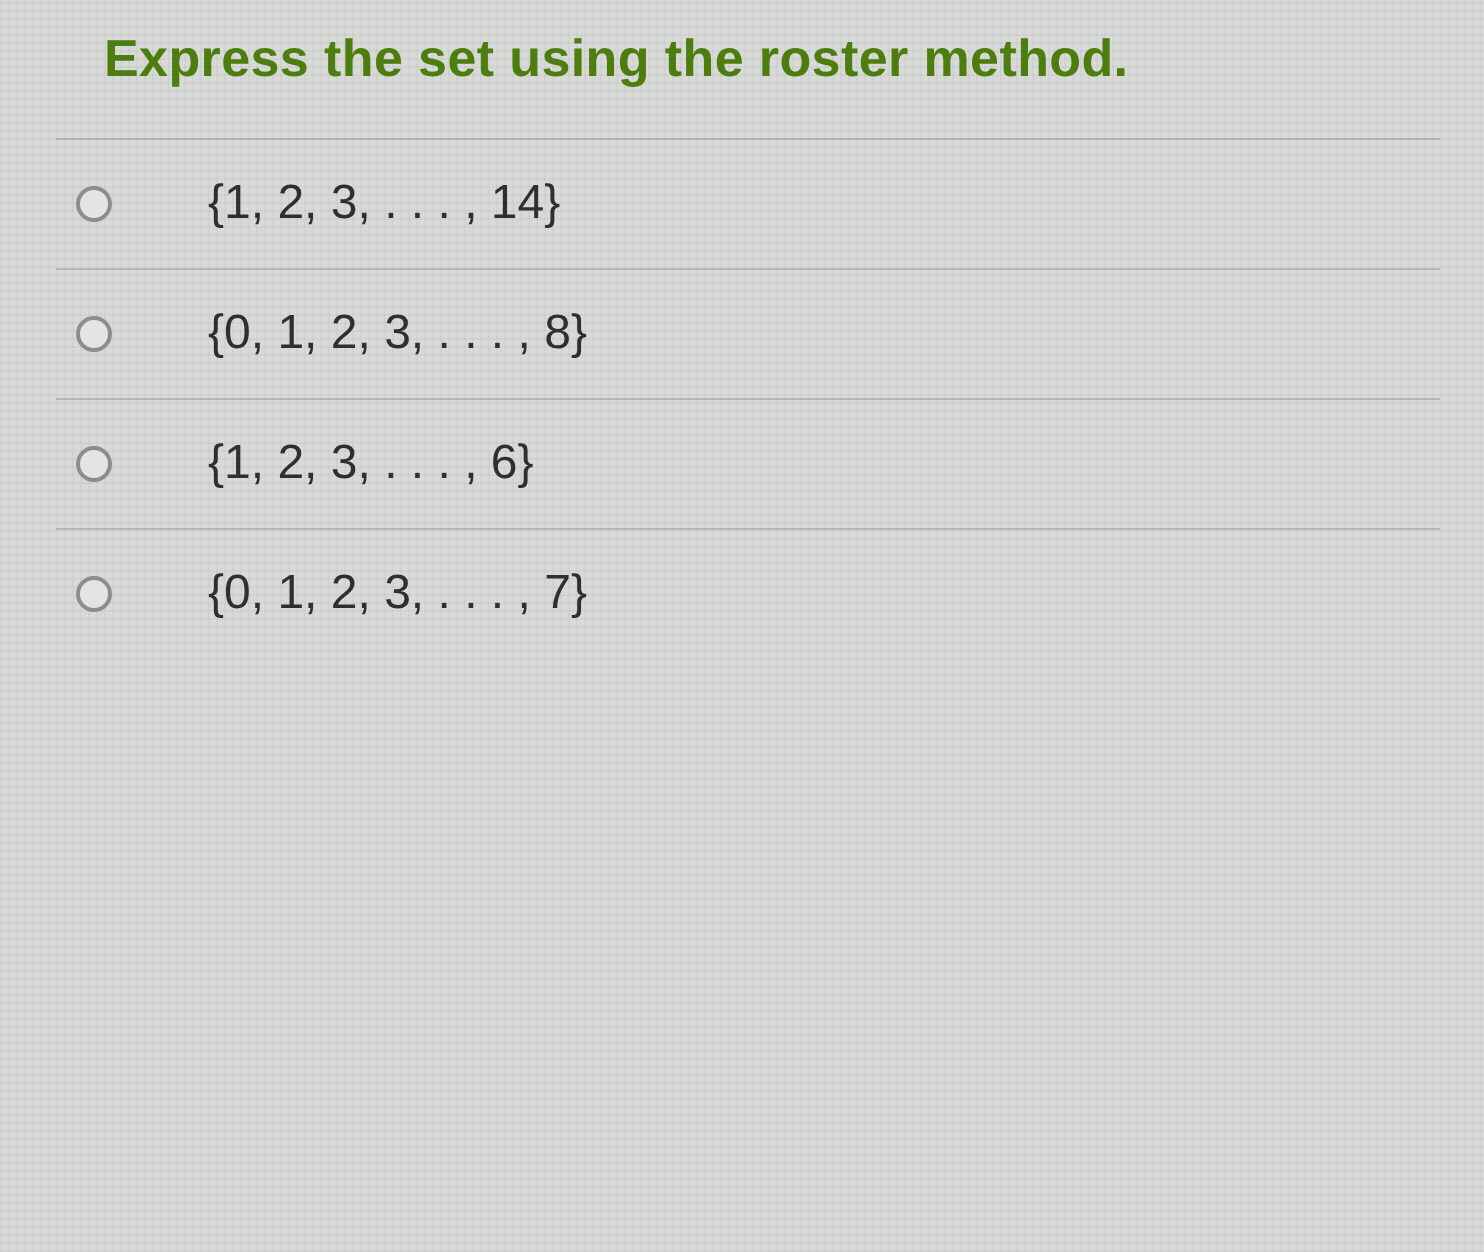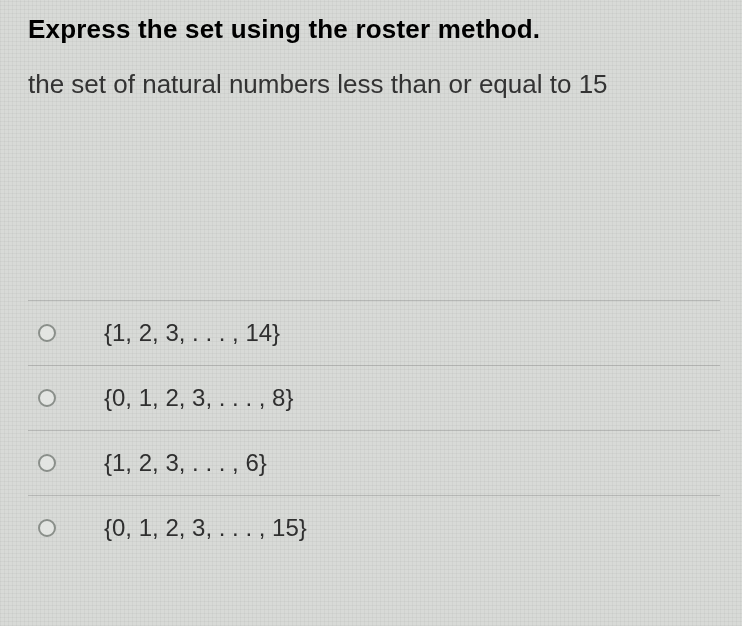--- a/index.html
+++ b/index.html
@@ -24,23 +24,24 @@
       repeating-linear-gradient(90deg, rgba(0,0,0,0.03) 0 1px, transparent 1px 4px);
     pointer-events: none;
   }
   .container {
     position: relative;
     padding: 14px 22px 0 28px;
   }
   .question-title {
     font-size: 26px;
     font-weight: 700;
-    color: #000000;
+    color: #4d7c0f;
     margin-bottom: 24px;
     letter-spacing: 0.2px;
+    margin-left: 24px;
   }
   .question-desc {
     font-size: 26px;
     font-weight: 400;
     color: #333;
     margin-bottom: 200px;
   }
   .options {
     border-top: 1px solid rgba(120,120,120,0.35);
   }
@@ -66,33 +67,32 @@
     font-size: 24px;
     color: #2f2f2f;
     margin-left: 32px;
   }
 </style>
 </head>
 <body>
 
 <div class="container">
   <div class="question-title">Express the set using the roster method.</div>
-  <div class="question-desc">the set of natural numbers less than or equal to 15</div>
 
   <div class="options">
     <div class="option-row">
       <div class="radio"></div>
       <div class="option-label">{1, 2, 3, . . . , 14}</div>
     </div>
     <div class="option-row">
       <div class="radio"></div>
       <div class="option-label">{0, 1, 2, 3, . . . , 8}</div>
     </div>
     <div class="option-row">
       <div class="radio"></div>
       <div class="option-label">{1, 2, 3, . . . , 6}</div>
     </div>
     <div class="option-row">
       <div class="radio"></div>
-      <div class="option-label">{0, 1, 2, 3, . . . , 15}</div>
+      <div class="option-label">{0, 1, 2, 3, . . . , 7}</div>
     </div>
   </div>
 </div>
 
 </body></html>

